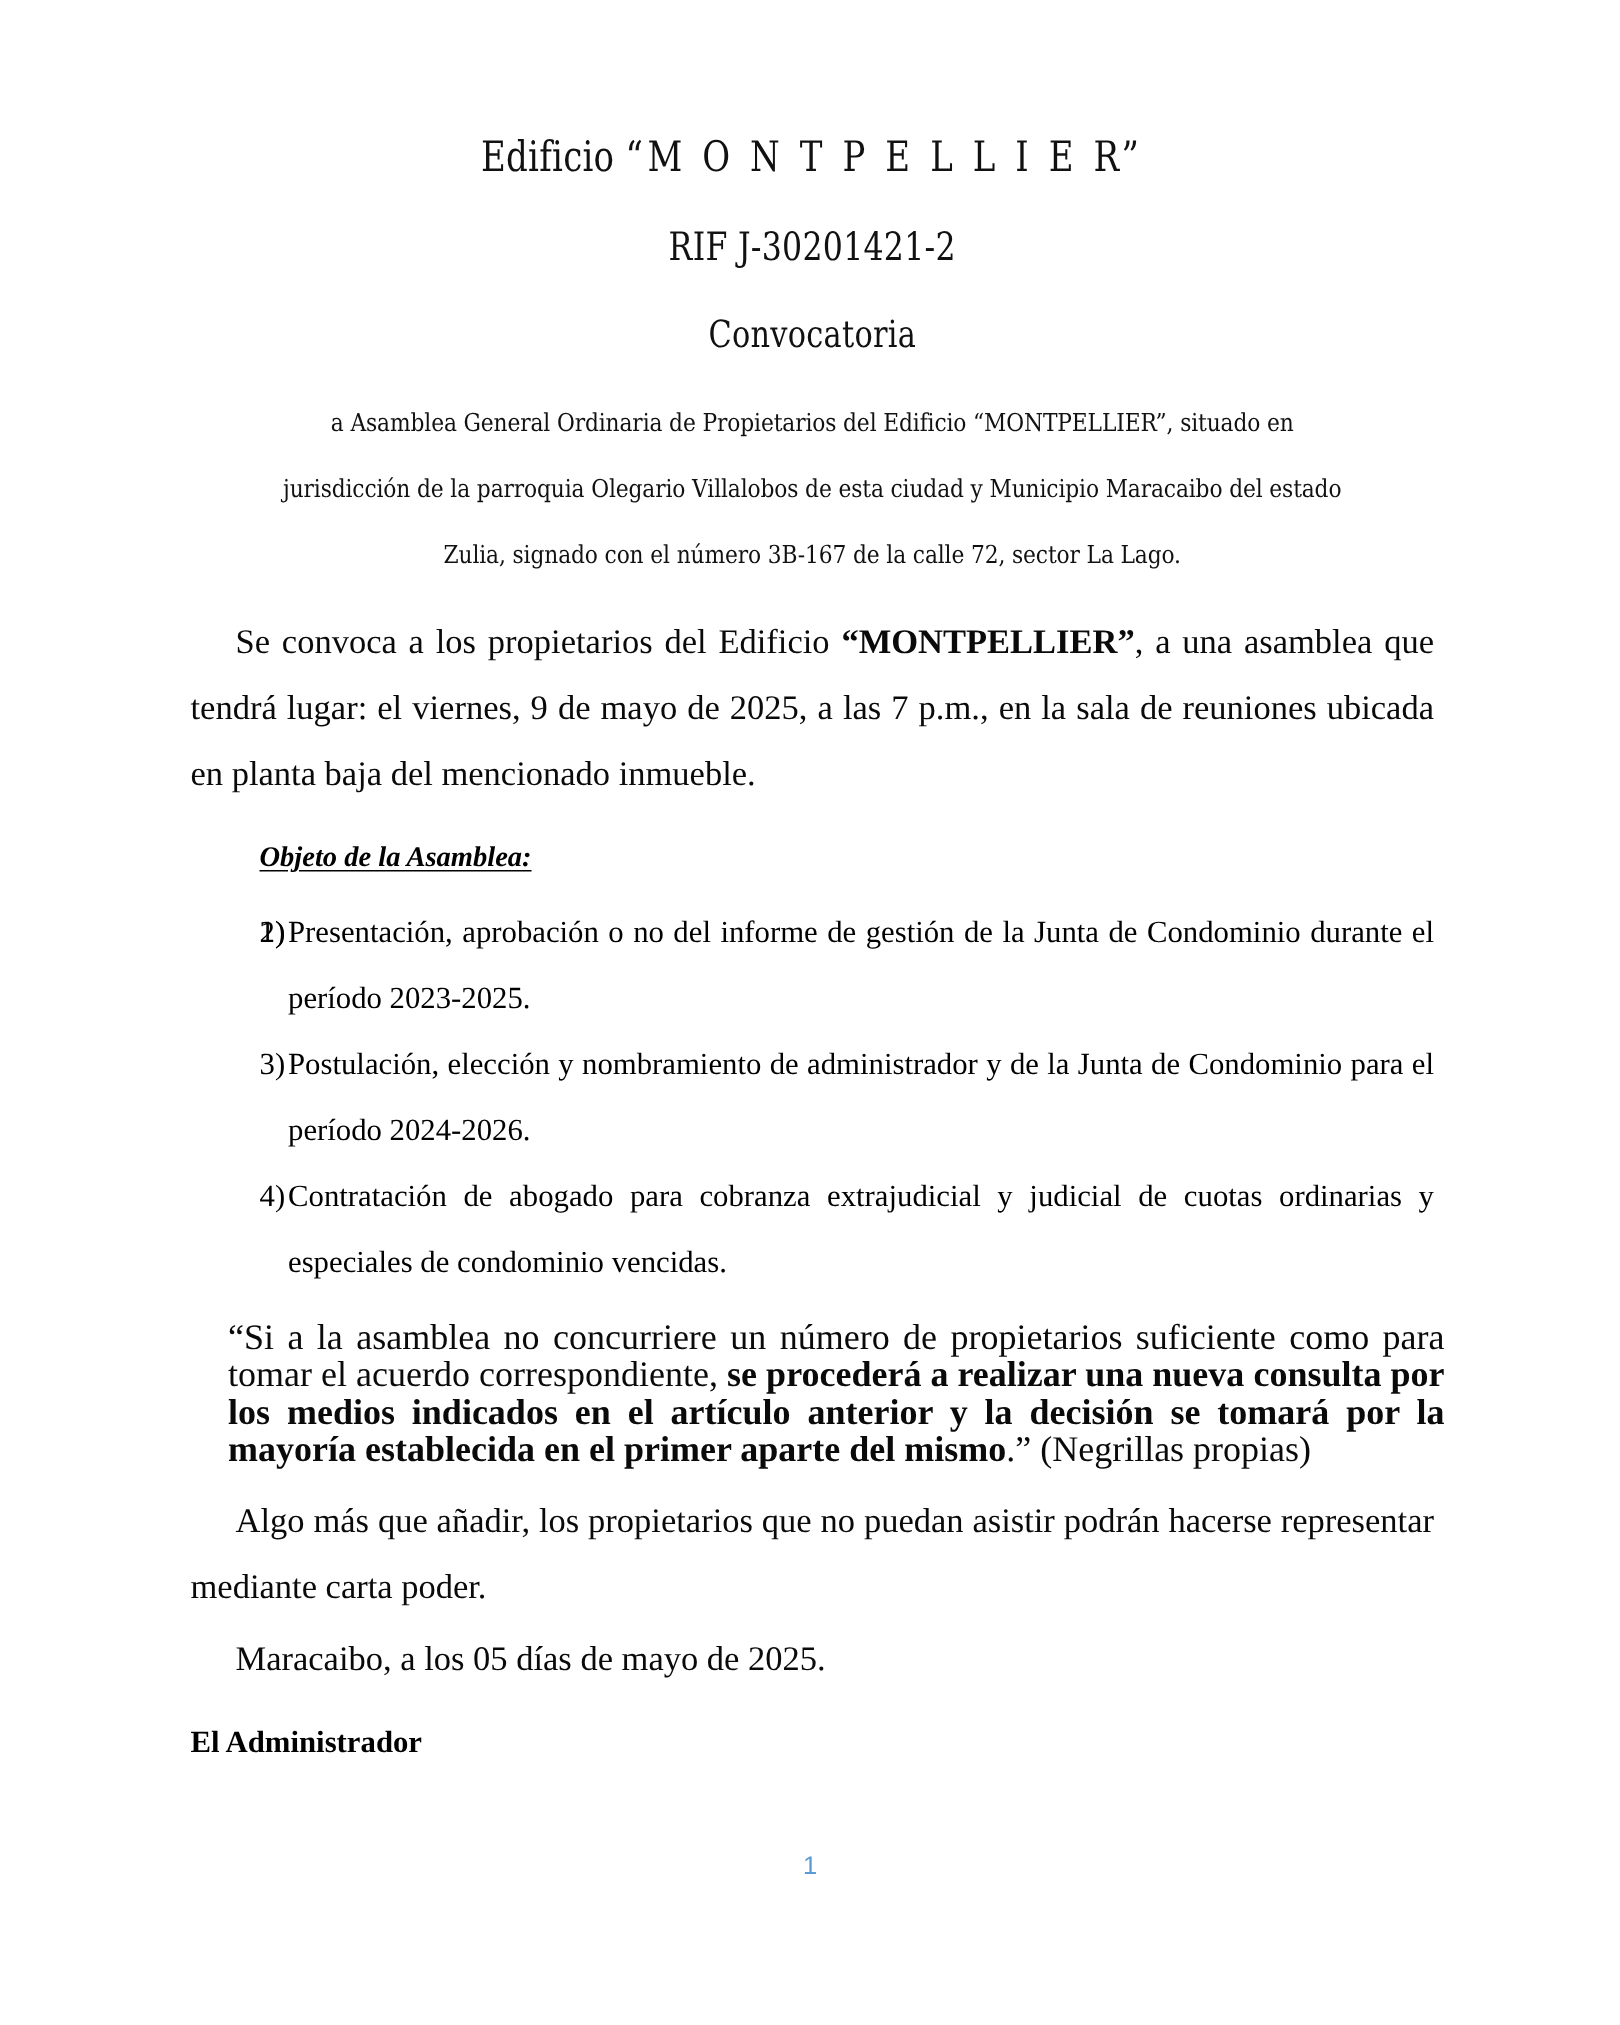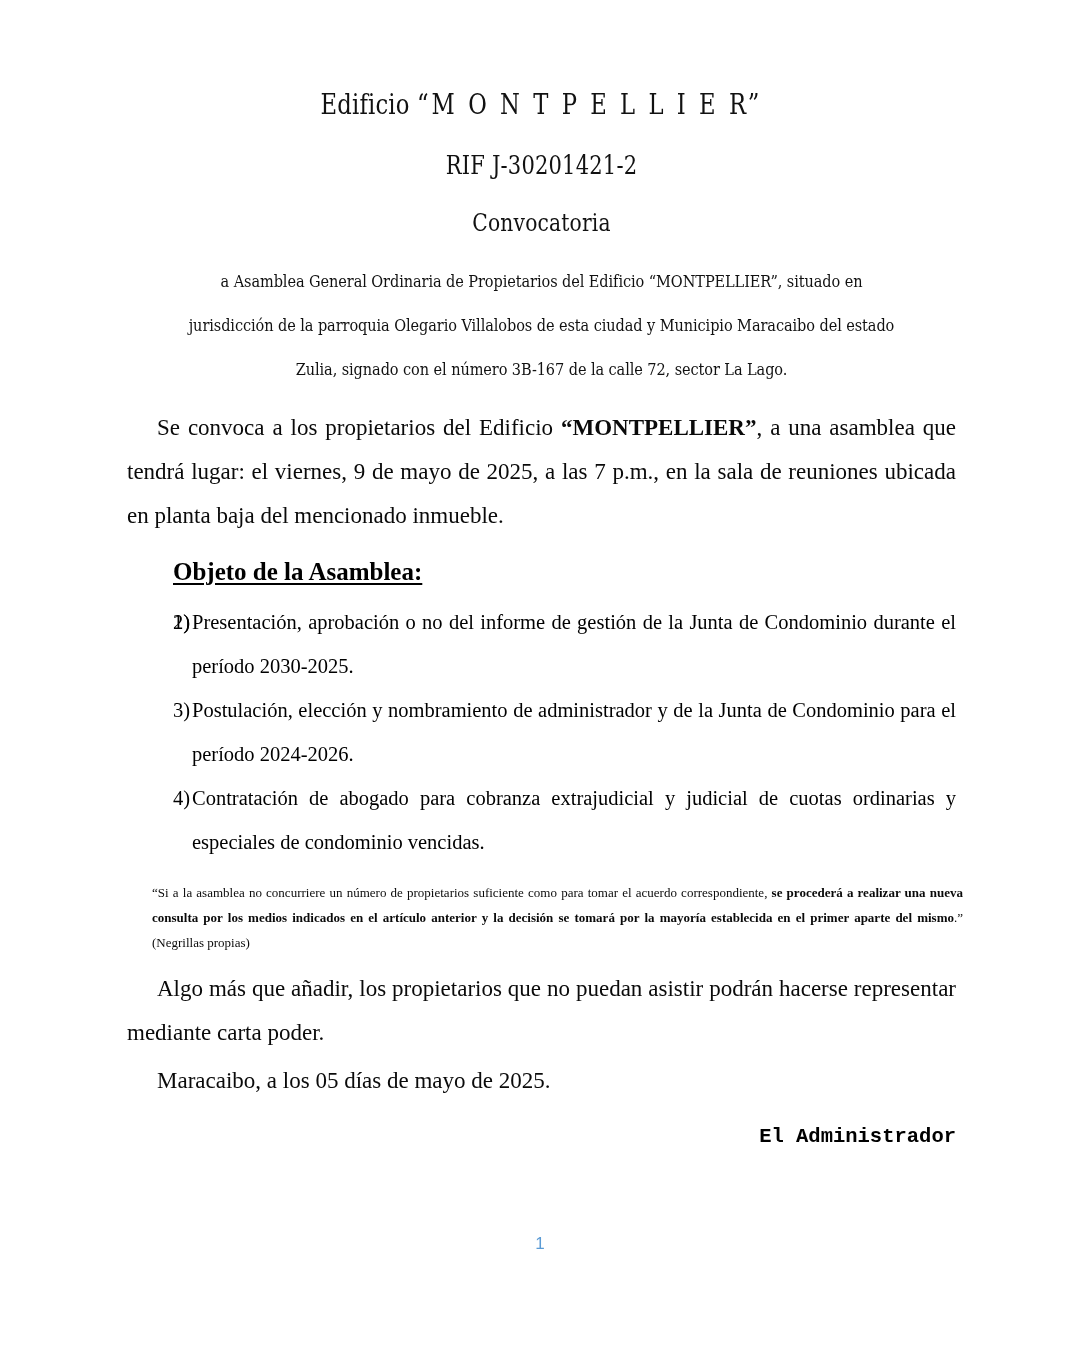--- a/index.html
+++ b/index.html
@@ -97,23 +97,24 @@
     text-indent: 30px;
   }
   .body-p:last-child {
     margin-bottom: 0;
   }
 
   b, strong { font-weight: 700; }
   i, em { font-style: italic; }
 
   .section-head {
-    font-size: 25px;
+    font-size: 19px;
     line-height: 44px;
     font-weight: 700;
+    font-style: italic;
     text-decoration: underline;
     text-underline-offset: 3px;
     margin: 12px 0 6px 46px;
   }
 
   
   .agenda {
     list-style: none;
     margin: 0 0 10px 0;
     padding: 0;
@@ -132,36 +133,34 @@
     left: 46px;
     top: 0;
     width: 30px;
     text-align: left;
     font-size: 20.5px;
     line-height: 44px;
   }
 
   
   .quote {
-    font-size: 13px;
+    font-size: 24px;
     line-height: 25px;
     text-align: justify;
     text-justify: inter-word;
     margin: 16px 0 12px 25px;
     width: 811px;
     color: #0a0a0a;
   }
 
   .signature {
-    text-align: right;
     font-size: 20.5px;
     line-height: 44px;
     font-weight: 700;
     margin: 12px 0 0 0;
-    font-family: Liberation Mono, monospace;
   }
 
   .page-number {
     position: absolute;
     left: 0;
     top: 1234px;
     width: 1080px;
     text-align: center;
     font-size: 17px;
     line-height: 20px;
@@ -185,21 +184,21 @@
     <p class="body-p indent"><span>Se convoca a los propietarios del Edificio </span><b>“MONTPELLIER”</b><span>, a una asamblea que tendrá lugar: el viernes, 9 de mayo de 2025, a las 7 p.m., en la sala de reuniones ubicada en planta baja del mencionado inmueble.</span></p>
 
     <div class="section-head">Objeto de la Asamblea:</div>
 
     <ol class="agenda">
       <li>
         <span class="marker">1)</span>
       </li>
       <li>
         <span class="marker">2)</span>
-        <span>Presentación, aprobación o no del informe de gestión de la Junta de Condominio durante el período 2030-2025.</span>
+        <span>Presentación, aprobación o no del informe de gestión de la Junta de Condominio durante el período 2023-2025.</span>
       </li>
       <li>
         <span class="marker">3)</span>
         <span>Postulación, elección y nombramiento de administrador y de la Junta de Condominio para el período 2024-2026.</span>
       </li>
       <li>
         <span class="marker">4)</span>
         <span>Contratación de abogado para cobranza extrajudicial y judicial de cuotas ordinarias y especiales de condominio vencidas.</span>
       </li>
     </ol>

